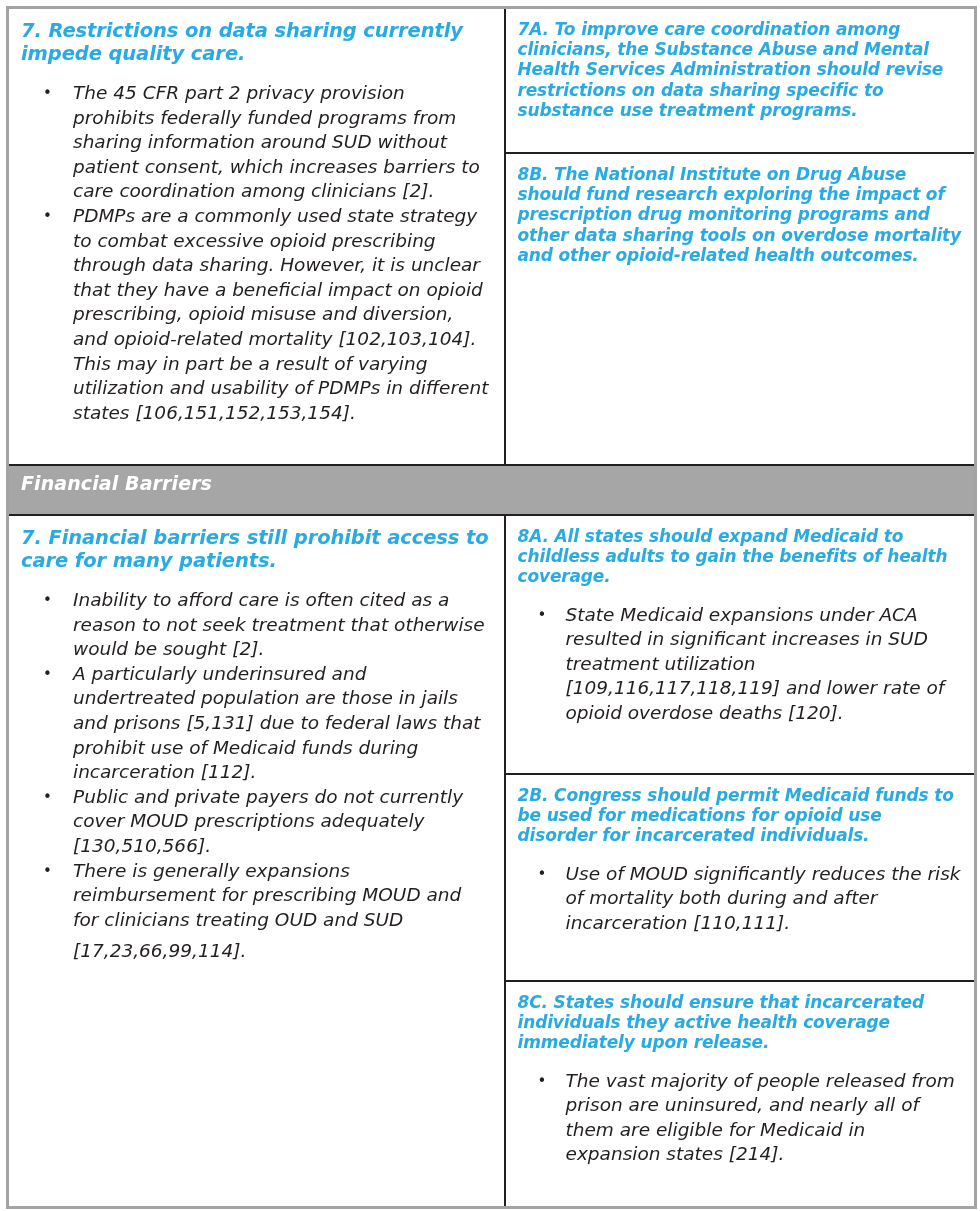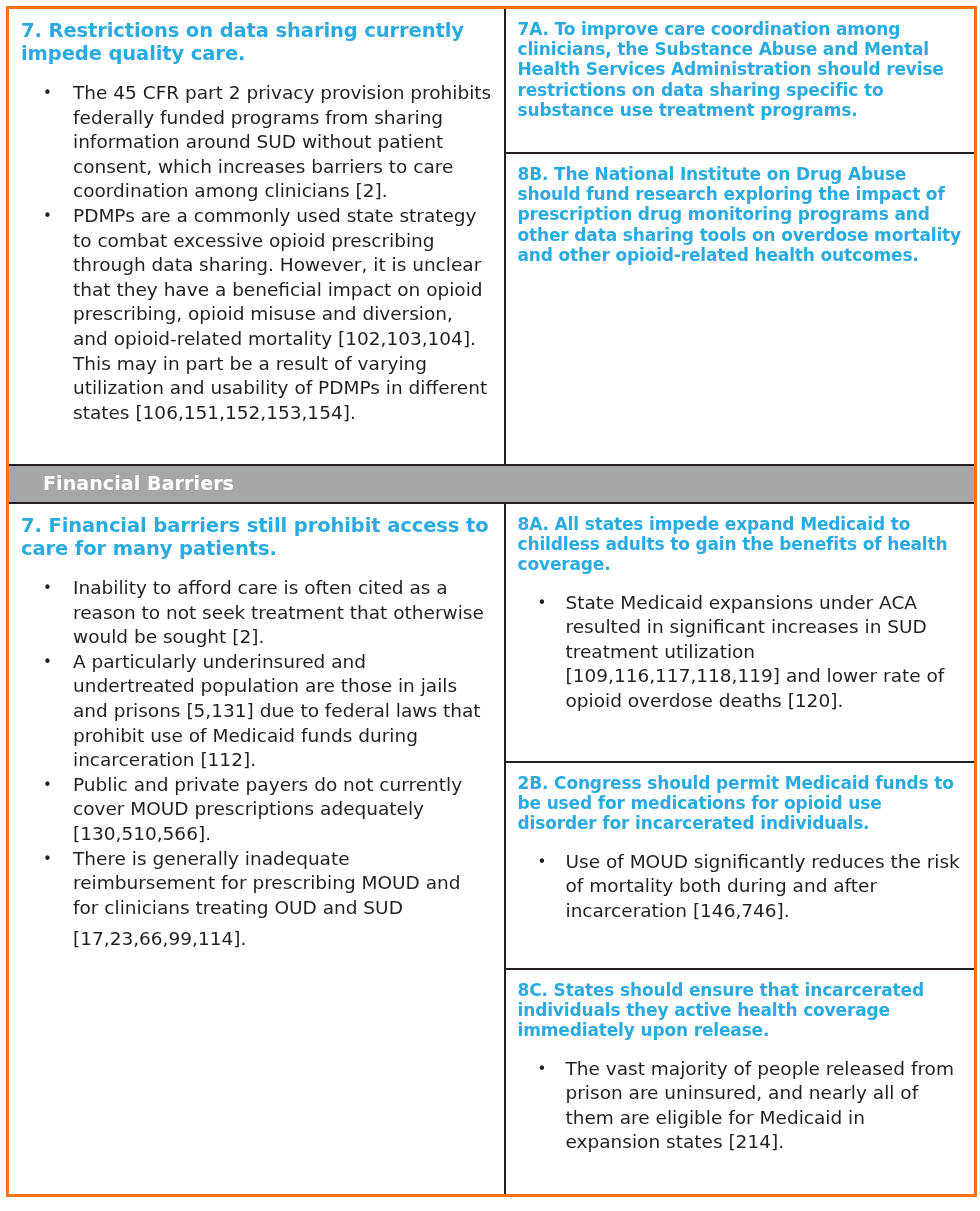--- a/index.html
+++ b/index.html
@@ -19,21 +19,22 @@
     width: 980px;
     height: 1211px;
     box-sizing: border-box;
     padding: 6px 6px 6px 6px;
   }
 
   .table {
     width: 968px;
     border-collapse: collapse;
     table-layout: fixed;
-    border: 3px solid #f97316;
+    border: 3px solid #a3a3a3;
+    font-style: italic;
   }
   .table td {
     vertical-align: top;
     padding: 0;
     border: 2px solid #231f20;
     background: #ffffff;
   }
 
   col.left-col  { width: 497px; }
   col.right-col { width: 471px; }
@@ -96,22 +97,21 @@
 
   
   .band-row td {
     background: #a6a6a6;
     border-left: 2px solid #231f20;
     border-right: 2px solid #231f20;
     border-top: 2px solid #231f20;
     border-bottom: 2px solid #231f20;
   }
   .band-inner {
-    padding: 7px 12px 8px 12px;
-    margin-left: 22px;
+    padding: 7px 12px 20px 12px;
   }
   .band-title {
     color: #ffffff;
     font-weight: bold;
     font-size: 19px;
     line-height: 1.1;
     letter-spacing: 0.1px;
   }
 
   .h-7  { height: 455px; }
@@ -183,48 +183,48 @@
               <li>
                 <span class="bdot">•</span>
                 <span>A particularly underinsured and undertreated population are those in jails and prisons [5,131] due to federal laws that prohibit use of Medicaid funds during incarceration [112].</span>
               </li>
               <li>
                 <span class="bdot">•</span>
                 <span>Public and private payers do not currently cover MOUD prescriptions adequately [130,510,566].</span>
               </li>
               <li>
                 <span class="bdot">•</span>
-                <span>There is generally inadequate reimbursement for prescribing MOUD and for clinicians treating OUD and SUD</span>
+                <span>There is generally expansions reimbursement for prescribing MOUD and for clinicians treating OUD and SUD</span>
                 <span class="cite-line">[17,23,66,99,114].</span>
               </li>
             </ul>
           </div>
         </td>
 
         <td class="h-8a">
           <div class="cell-inner">
-            <div class="hdr-rec">8A. All states impede expand Medicaid to childless adults to gain the benefits of health coverage.</div>
+            <div class="hdr-rec">8A. All states should expand Medicaid to childless adults to gain the benefits of health coverage.</div>
             <ul class="bullets narrow">
               <li>
                 <span class="bdot">•</span>
                 <span>State Medicaid expansions under ACA resulted in significant increases in SUD treatment utilization [109,116,117,118,119] and lower rate of opioid overdose deaths [120].</span>
               </li>
             </ul>
           </div>
         </td>
       </tr>
 
       <tr>
         <td class="h-8b">
           <div class="cell-inner">
             <div class="hdr-rec">2B. Congress should permit Medicaid funds to be used for medications for opioid use disorder for incarcerated individuals.</div>
             <ul class="bullets narrow">
               <li>
                 <span class="bdot">•</span>
-                <span>Use of MOUD significantly reduces the risk of mortality both during and after incarceration [146,746].</span>
+                <span>Use of MOUD significantly reduces the risk of mortality both during and after incarceration [110,111].</span>
               </li>
             </ul>
           </div>
         </td>
       </tr>
 
       <tr>
         <td>
           <div class="cell-inner">
             <div class="hdr-rec">8C. States should ensure that incarcerated individuals they active health coverage immediately upon release.</div>

